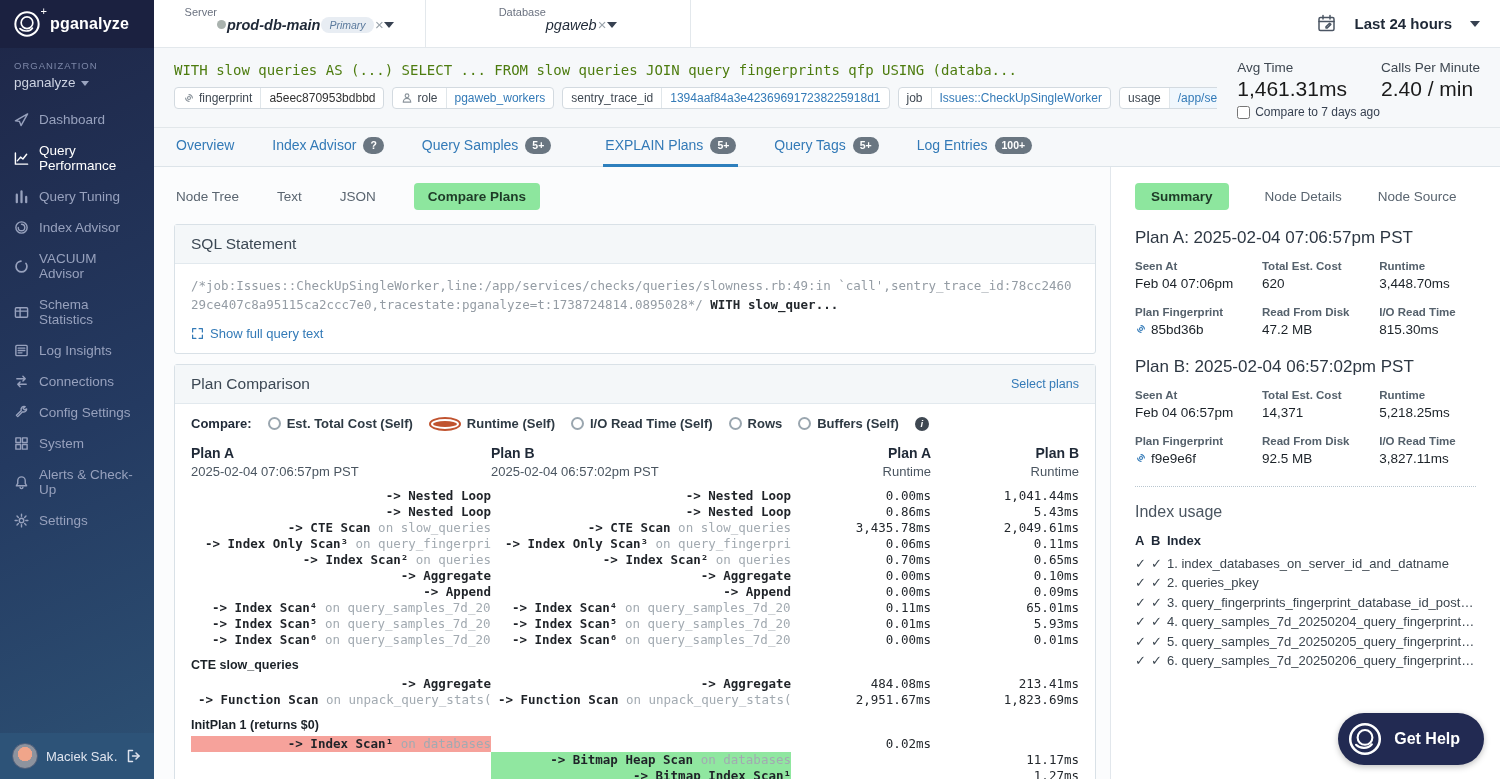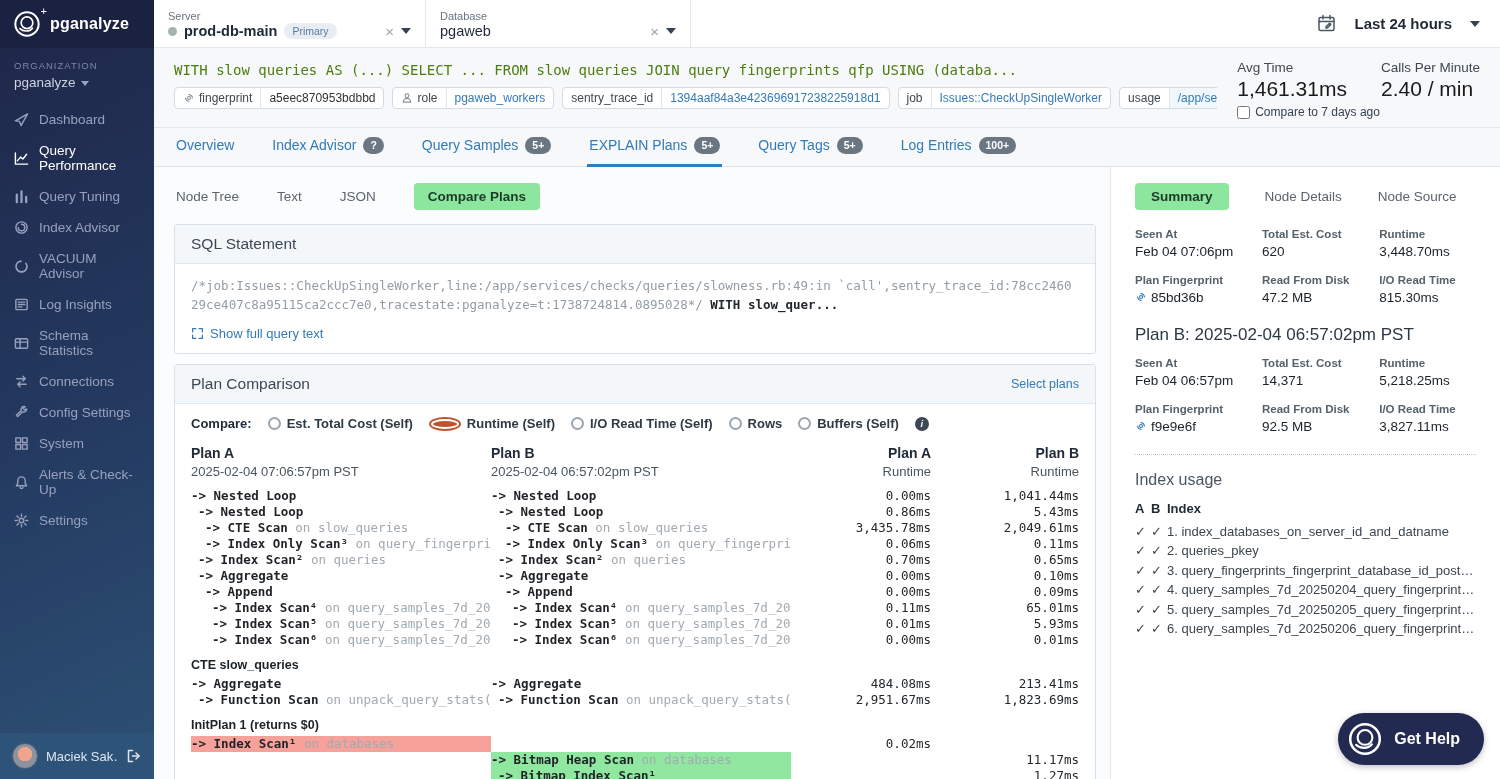--- a/index.html
+++ b/index.html
@@ -24,24 +24,24 @@
   .user-bar { height:46px; background:#2d5378; display:flex; align-items:center; gap:8px; padding:0 12px; color:#dfe4ee; font-size:13px; }
   .avatar { width:26px; height:26px; border-radius:50%; background:radial-gradient(circle at 50% 42%, #f0a58a 0 38%, #8d939e 40%); border:1px solid #55617a; flex:0 0 26px; }
   .user-name { flex:1; white-space:nowrap; overflow:hidden; }
   .logout { width:16px; height:16px; display:inline-flex; color:#dfe4ee; }
 
   
   .main-col { flex:1; display:flex; flex-direction:column; min-width:0; }
 
   
   .topbar { height:48px; display:flex; align-items:stretch; border-bottom:1px solid #e3e8ec; background:#fff; }
-  .sel { padding:6px 14px 4px; border-right:1px solid #e3e8ec; display:flex; flex-direction:column; justify-content:center; }
+  .sel { padding:6px 14px 4px; border-right:1px solid #e3e8ec; display:flex; flex-direction:row; justify-content:center; }
   .sel.server { width:272px; } .sel.database { width:265px; }
   .sel-label { font-size:11px; color:#6b7280; margin-bottom:1px; }
-  .sel-row { display:flex; align-items:center; gap:7px; font-size:14.5px; }
+  .sel-row { display:flex; align-items:center; gap:1px; font-size:14.5px;font-style:italic; }
   .sel-name { font-weight:bold; color:#1f2937; }
   .dot { width:9px; height:9px; border-radius:50%; background:#a9b2ae; }
   .badge-primary { font-size:10.5px; color:#5b7a9d; background:#e8edf3; border-radius:9px; padding:2px 8px; }
   .x-icon { color:#9aa3ab; font-size:15px; margin-left:auto; cursor:pointer; line-height:1; }
   .caret { width:0; height:0; border-left:5px solid transparent; border-right:5px solid transparent; border-top:6px solid #374151; cursor:pointer; }
   .topbar-right { margin-left:auto; display:flex; align-items:center; gap:18px; padding-right:20px; }
   .cal-icon { width:19px; height:19px; color:#4b5563; display:inline-flex; cursor:pointer; }
   .time-range { font-size:15px; font-weight:bold; color:#1f2937; cursor:pointer; }
 
   
@@ -58,21 +58,21 @@
   .qh-right { display:flex; flex-direction:column; padding-top:2px; }
   .stats { display:flex; gap:34px; }
   .stat-label { font-size:13.5px; color:#3f4852; margin-bottom:2px; }
   .stat-value { font-size:21px; color:#1a1a1a; }
   .cmp-check { margin-top:4px; font-size:12px; color:#374151; display:flex; align-items:center; gap:5px; }
   .cmp-check input { width:13px; height:13px; }
 
   
   .tabs { background:#f6f8fa; border-bottom:1px solid #dde4e9; display:flex; gap:34px; padding:0 20px; }
   .tab { padding:9px 2px 10px; font-size:14px; color:#337ab7; cursor:pointer; display:flex; align-items:center; gap:7px; border-bottom:3px solid transparent; margin-bottom:-1px; }
-  .tab.active { border-bottom-color:#2d7fbd; }
+  .tab.active { border-bottom-color:#2d7fbd;margin-left:16px; }
   .tab-badge { background:#6a7681; color:#fff; font-size:10.5px; font-weight:bold; border-radius:10px; padding:2px 7px; line-height:1.2; }
 
   
   .content-row { flex:1; display:flex; min-height:0; }
   .plans-main { flex:1; min-width:0; background:#fbfcfd; padding:12px 14px 0 20px; overflow:hidden; }
   .details-panel { width:390px; flex:0 0 390px; background:#fff; border-left:1px solid #e2e7ec; padding:14px 24px; overflow:hidden; }
 
   .subtabs { display:flex; align-items:center; gap:38px; margin:4px 2px 14px; }
   .subtab { font-size:13.5px; color:#5a6570; cursor:pointer; }
   .subtab.active { background:#8de69e; color:#1e3a27; font-weight:bold; border-radius:4px; padding:6px 14px; }
@@ -93,21 +93,21 @@
   .radio { width:13px; height:13px; border-radius:50%; border:2px solid #9aa6af; display:inline-block; position:relative; background:#fff; }
   .radio.sel { border-color:#c0532f; }
   .radio.sel::after { content:""; position:absolute; inset:2px; border-radius:50%; background:#c0532f; }
   .info-icon { width:14px; height:14px; border-radius:50%; background:#3f4852; color:#fff; font-size:9.5px; display:inline-flex; align-items:center; justify-content:center; font-weight:bold; font-style:italic; }
 
   .pc-grid { display:grid; grid-template-columns:300px 300px 140px 148px; font-family:"DejaVu Sans Mono", monospace; font-size:12.5px; line-height:16px; }
   .pc-head { font-family:"Liberation Sans", sans-serif; margin-bottom:8px; }
   .pc-head .t { font-size:14px; font-weight:bold; color:#1f2937; margin-bottom:3px; }
   .pc-head .s { font-size:13px; color:#4a5560; }
   .pc-head.right { text-align:right; }
-  .pc-cell { white-space:nowrap; overflow:hidden; }
+  .pc-cell { white-space:nowrap; overflow:hidden;text-align:right; }
   .pc-cell .op { font-weight:bold; color:#1f2328; }
   .pc-cell .on { color:#a2aab1; }
   .pc-cell.hl-removed { background:#f6a29b; }
   .pc-cell.hl-added { background:#90e7a0; }
   .pc-val { text-align:right; color:#23282d; white-space:nowrap; }
   .pc-section { font-family:"Liberation Sans", sans-serif; font-size:12.5px; font-weight:bold; color:#1b2228; margin:9px 0 3px; grid-column:1 / -1; }
 
   
   .rp-tabs { display:flex; align-items:center; gap:36px; margin:2px 0 18px; }
   .rp-tab { font-size:13.5px; color:#5a6570; cursor:pointer; }
@@ -192,34 +192,34 @@
           <span class="nav-icon icon">
             <svg viewBox="0 0 16 16">
               <circle cx="8" cy="8" r="5.8" stroke-width="1.8" stroke-dasharray="26 6"></circle>
             </svg>
           </span>
           <span class="nav-label">VACUUM Advisor</span>
         </div>
         <div class="nav-item">
           <span class="nav-icon icon">
             <svg viewBox="0 0 16 16">
+              <rect x="1.5" y="3" width="13" height="10" rx="1"></rect>
+              <path d="M1.5 6.5h13M6.5 3v10"></path>
+            </svg>
+          </span>
+          <span class="nav-label">Schema Statistics</span>
+        </div>
+        <div class="nav-item">
+          <span class="nav-icon icon">
+            <svg viewBox="0 0 16 16">
               <rect x="2" y="2.5" width="12" height="11" rx="1"></rect>
               <path d="M4.5 5.5h7M4.5 8h7M4.5 10.5h4"></path>
             </svg>
           </span>
           <span class="nav-label">Log Insights</span>
-        </div>
-        <div class="nav-item">
-          <span class="nav-icon icon">
-            <svg viewBox="0 0 16 16">
-              <rect x="1.5" y="3" width="13" height="10" rx="1"></rect>
-              <path d="M1.5 6.5h13M6.5 3v10"></path>
-            </svg>
-          </span>
-          <span class="nav-label">Schema Statistics</span>
         </div>
         <div class="nav-item">
           <span class="nav-icon icon">
             <svg viewBox="0 0 16 16">
               <path d="M3 5h9M9.5 2.5L12 5l-2.5 2.5"></path>
               <path d="M13 11H4M6.5 8.5L4 11l2.5 2.5"></path>
             </svg>
           </span>
           <span class="nav-label">Connections</span>
         </div>
@@ -541,20 +541,21 @@
 
       </section>
 
       <aside class="details-panel">
         <div class="rp-tabs">
             <span class="rp-tab active">Summary</span>
             <span class="rp-tab">Node Details</span>
             <span class="rp-tab">Node Source</span>
           </div>
 
+        <h3 class="plan-title">Plan A: 2025-02-04 07:06:57pm PST</h3>
         <div class="rp-grid">
             <div class="rp-field">
               <div class="rp-label">Seen At</div>
               <div class="rp-value">
                 <span>Feb 04 07:06pm</span>
               </div>
             </div>
             <div class="rp-field">
               <div class="rp-label">Total Est. Cost</div>
               <div class="rp-value">

